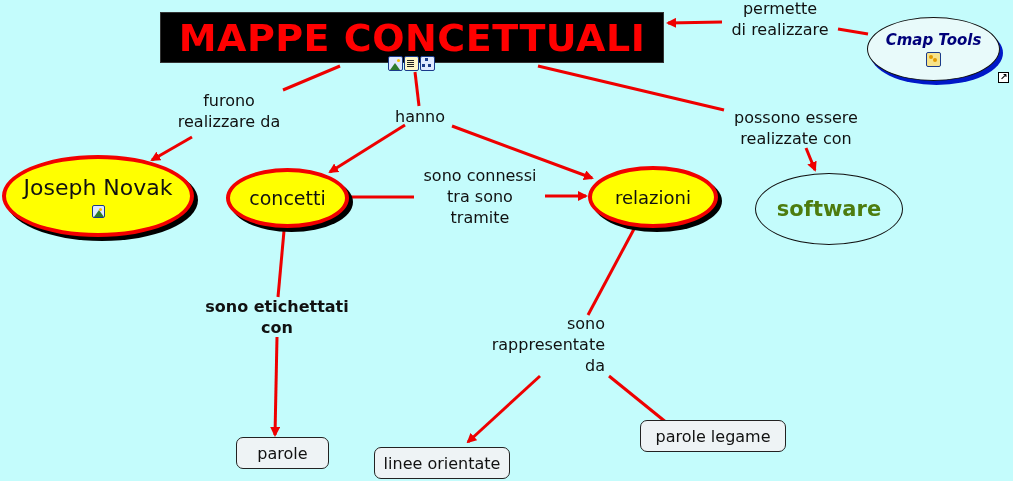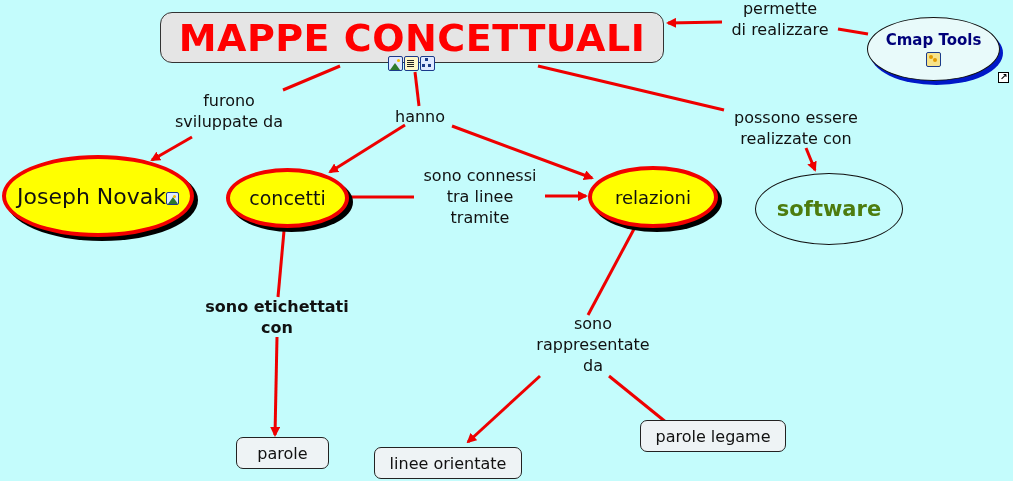--- a/index.html
+++ b/index.html
@@ -7,48 +7,48 @@
       width: 1013px; height: 481px; overflow: hidden;
       background: #c4fcfc;
       font-family: "DejaVu Sans", "Liberation Sans", sans-serif;
       position: relative;
     }
     #canvas { position: absolute; left: 0; top: 0; width: 1013px; height: 481px; }
     svg.links { position: absolute; left: 0; top: 0; }
     .node { position: absolute; box-sizing: border-box; display: flex; align-items: center; justify-content: center; text-align: center; color: #111; }
     .title-node {
       left: 160px; top: 12px; width: 504px; height: 51px;
-      background: #e5e5e5; border: 1.5px solid #333; border-radius: 12px;
+      background: #000000; border: 1.5px solid #333; border-radius: 0;
       color: #ff0000; font-weight: bold; font-size: 38px; letter-spacing: 0.5px;
     }
     .ellipse-y {
       background: #ffff00; border: 4px solid #f20000; border-radius: 50%;
       box-shadow: 4px 4px 0 #000;
     }
-    .jn { left: 2px; top: 155px; width: 192px; height: 82px; font-size: 22px; flex-direction: row; }
+    .jn { left: 2px; top: 155px; width: 192px; height: 82px; font-size: 22px; flex-direction: column; }
     .conc { left: 226px; top: 168px; width: 123px; height: 60px; font-size: 19px; }
     .rel { left: 588px; top: 166px; width: 130px; height: 62px; font-size: 18px; }
     .soft {
       left: 755px; top: 173px; width: 148px; height: 72px;
       border: 1.2px solid #111; border-radius: 50%;
       color: #4d7c0f; font-weight: bold; font-size: 21px;
     }
     .cmap {
       left: 867px; top: 17px; width: 133px; height: 64px;
       border: 1.2px solid #111; border-radius: 50%;
       box-shadow: 3px 4px 0 #0018c8;
       background: #e8fafa;
-      color: #00007a; font-weight: bold; font-size: 15px; flex-direction: column;
+      color: #00007a; font-weight: bold; font-size: 15px; flex-direction: column; font-style: italic;
     }
     .box {
       background: #eef3f5; border: 1px solid #222; border-radius: 7px;
       font-size: 16px; padding: 0 8px; height: 32px;
     }
     .parole { left: 236px; top: 437px; width: 93px; }
-    .linee { left: 374px; top: 447px; width: 148px; }
+    .linee { left: 374px; top: 447px; width: 136px; }
     .legame { left: 640px; top: 420px; width: 146px; }
     .lbl { position: absolute; text-align: center; font-size: 16px; line-height: 21px; color: #111; white-space: nowrap; }
     .lbl span { display: block; }
     .icon-sq {
       display: inline-block; width: 13px; height: 13px; box-sizing: border-box;
       border: 1px solid #1a3a8a; border-radius: 2px; background: #dfe9ff; vertical-align: middle;
       position: relative; overflow: hidden;
     }
     .ic-img::before { content: ""; position: absolute; left: 1px; bottom: 0; width: 0; height: 0; border-left: 5px solid transparent; border-right: 5px solid transparent; border-bottom: 7px solid #2d7a2d; }
     .ic-img::after { content: ""; position: absolute; right: 2px; top: 2px; width: 3px; height: 3px; border-radius: 50%; background: #f5c000; }
@@ -143,37 +143,37 @@
   <div class="node box legame">
     <span>parole legame</span>
   </div>
 
   <div class="lbl" style="left:722px; top:-2px; width:116px;">
     <span>permette</span>
     <span>di realizzare</span>
   </div>
   <div class="lbl" style="left:166px; top:90px; width:126px;">
     <span>furono</span>
-    <span>sviluppate da</span>
+    <span>realizzare da</span>
   </div>
   <div class="lbl" style="left:390px; top:106px; width:60px;">
     <span>hanno</span>
   </div>
   <div class="lbl" style="left:724px; top:107px; width:144px;">
     <span>possono essere</span>
     <span>realizzate con</span>
   </div>
   <div class="lbl" style="left:414px; top:165px; width:132px;">
     <span>sono connessi</span>
-    <span>tra linee</span>
+    <span>tra sono</span>
     <span>tramite</span>
   </div>
   <div class="lbl" style="left:204px; top:296px; width:146px;font-weight:bold;">
     <span>sono etichettati</span>
     <span>con</span>
   </div>
-  <div class="lbl" style="left:528px; top:313px; width:130px;">
+  <div class="lbl" style="left:475px; top:313px; width:130px;text-align:right;">
     <span>sono</span>
     <span>rappresentate</span>
     <span>da</span>
   </div>
 
 </div>
 
 </body></html>

